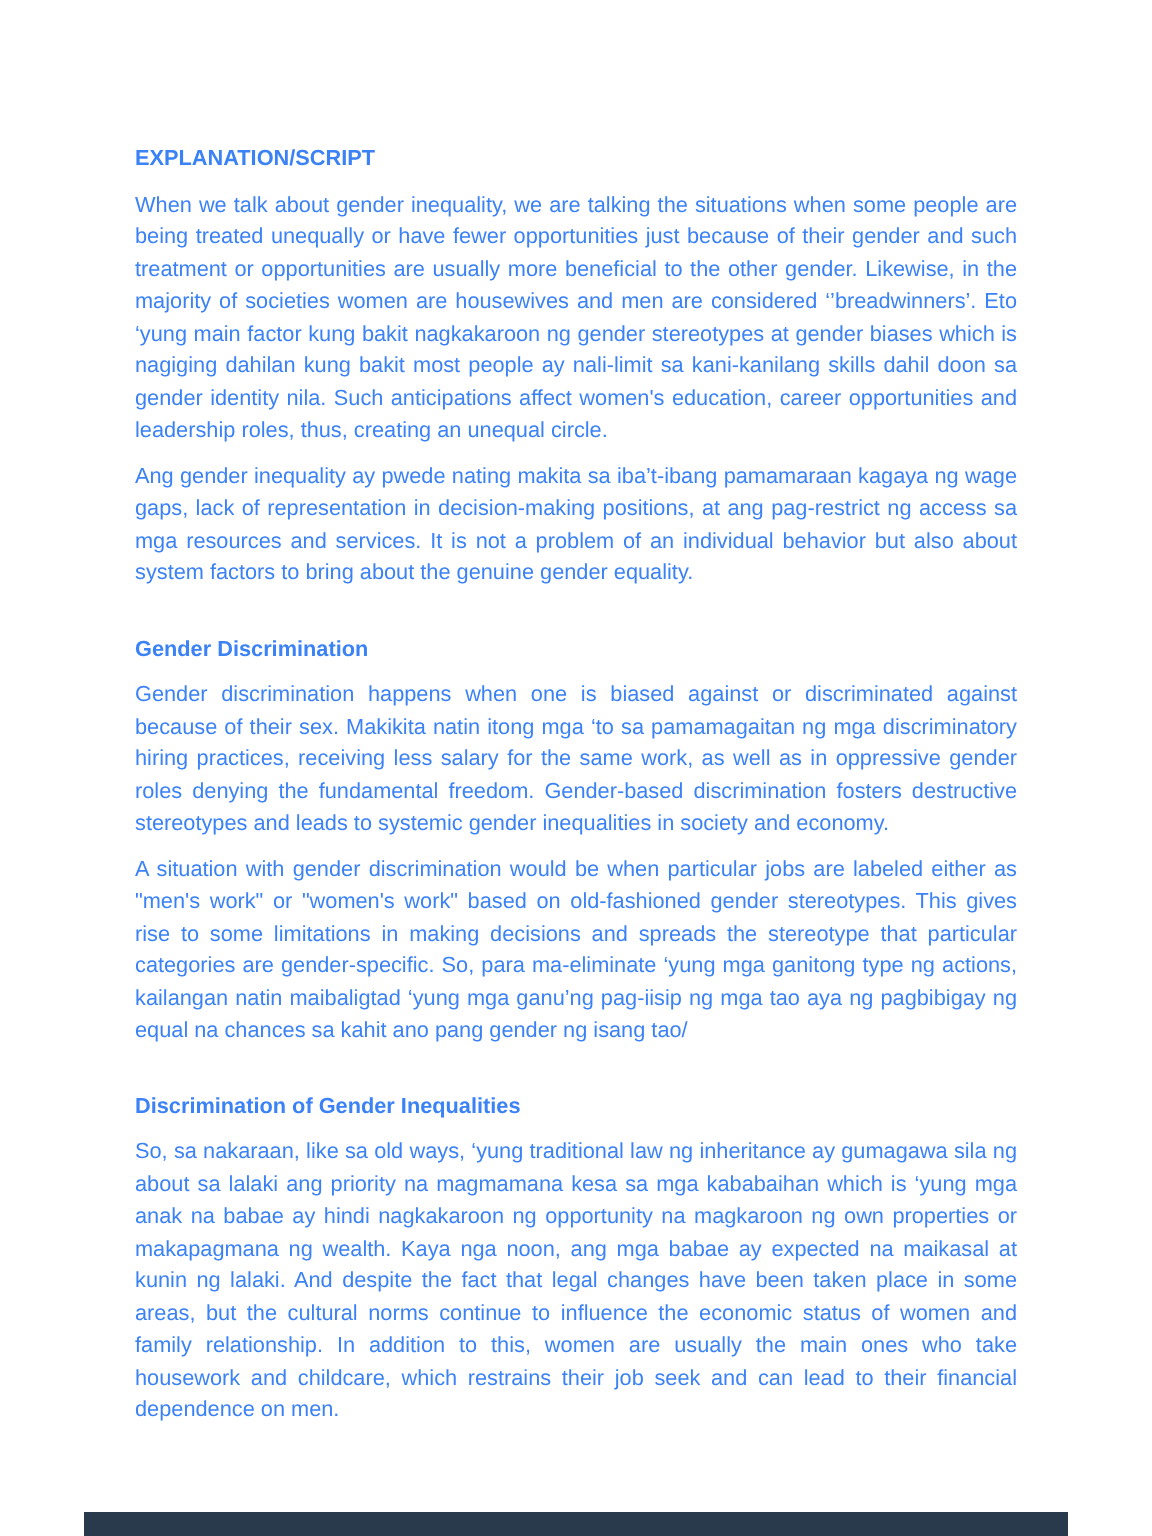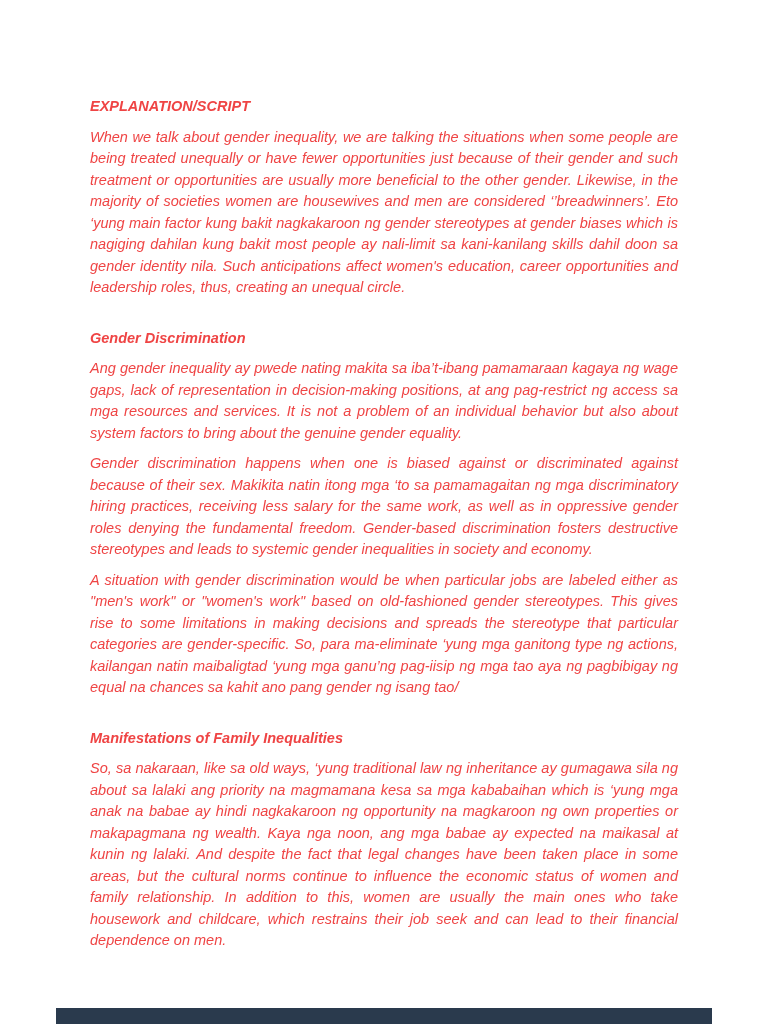--- a/index.html
+++ b/index.html
@@ -54,36 +54,36 @@
     bottom: 0;
     height: 16px;
     background: #2a3a4d;
   }
 </style>
 </head>
 <body>
 
 <div class="viewer">
   <div class="page">
-    <div class="page-content" style="color: #ef4444; font-style: italic;">
+    <div class="page-content" style="color: #3b82f6;">
 
       <div class="block heading">EXPLANATION/SCRIPT</div>
 
 
       <div class="block paragraph">When we talk about gender inequality, we are talking the situations when some people are being treated unequally or have fewer opportunities just because of their gender and such treatment or opportunities are usually more beneficial to the other gender. Likewise, in the majority of societies women are housewives and men are considered ‘’breadwinners’. Eto ‘yung main factor kung bakit nagkakaroon ng gender stereotypes at gender biases which is nagiging dahilan kung bakit most people ay nali-limit sa kani-kanilang skills dahil doon sa gender identity nila. Such anticipations affect women's education, career opportunities and leadership roles, thus, creating an unequal circle.</div>
 
+      <div class="block paragraph">Ang gender inequality ay pwede nating makita sa iba’t-ibang pamamaraan kagaya ng wage gaps, lack of representation in decision-making positions, at ang pag-restrict ng access sa mga resources and services. It is not a problem of an individual behavior but also about system factors to bring about the genuine gender equality.</div>
+
       <div class="block heading section-gap">Gender Discrimination</div>
-
-      <div class="block paragraph">Ang gender inequality ay pwede nating makita sa iba’t-ibang pamamaraan kagaya ng wage gaps, lack of representation in decision-making positions, at ang pag-restrict ng access sa mga resources and services. It is not a problem of an individual behavior but also about system factors to bring about the genuine gender equality.</div>
 
       <div class="block paragraph">Gender discrimination happens when one is biased against or discriminated against because of their sex. Makikita natin itong mga ‘to sa pamamagaitan ng mga discriminatory hiring practices, receiving less salary for the same work, as well as in oppressive gender roles denying the fundamental freedom. Gender-based discrimination fosters destructive stereotypes and leads to systemic gender inequalities in society and economy.</div>
 
       <div class="block paragraph">A situation with gender discrimination would be when particular jobs are labeled either as "men's work" or "women's work" based on old-fashioned gender stereotypes. This gives rise to some limitations in making decisions and spreads the stereotype that particular categories are gender-specific. So, para ma-eliminate ‘yung mga ganitong type ng actions, kailangan natin maibaligtad ‘yung mga ganu’ng pag-iisip ng mga tao aya ng pagbibigay ng equal na chances sa kahit ano pang gender ng isang tao/</div>
 
-      <div class="block heading section-gap">Manifestations of Family Inequalities</div>
+      <div class="block heading section-gap">Discrimination of Gender Inequalities</div>
 
 
       <div class="block paragraph">So, sa nakaraan, like sa old ways, ‘yung traditional law ng inheritance ay gumagawa sila ng about sa lalaki ang priority na magmamana kesa sa mga kababaihan which is ‘yung mga anak na babae ay hindi nagkakaroon ng opportunity na magkaroon ng own properties or makapagmana ng wealth. Kaya nga noon, ang mga babae ay expected na maikasal at kunin ng lalaki. And despite the fact that legal changes have been taken place in some areas, but the cultural norms continue to influence the economic status of women and family relationship. In addition to this, women are usually the main ones who take housework and childcare, which restrains their job seek and can lead to their financial dependence on men.</div>
 
     </div>
   </div>
 
   <div class="footer-bar" style="background: rgb(42, 58, 77);"></div>
 </div>
 

